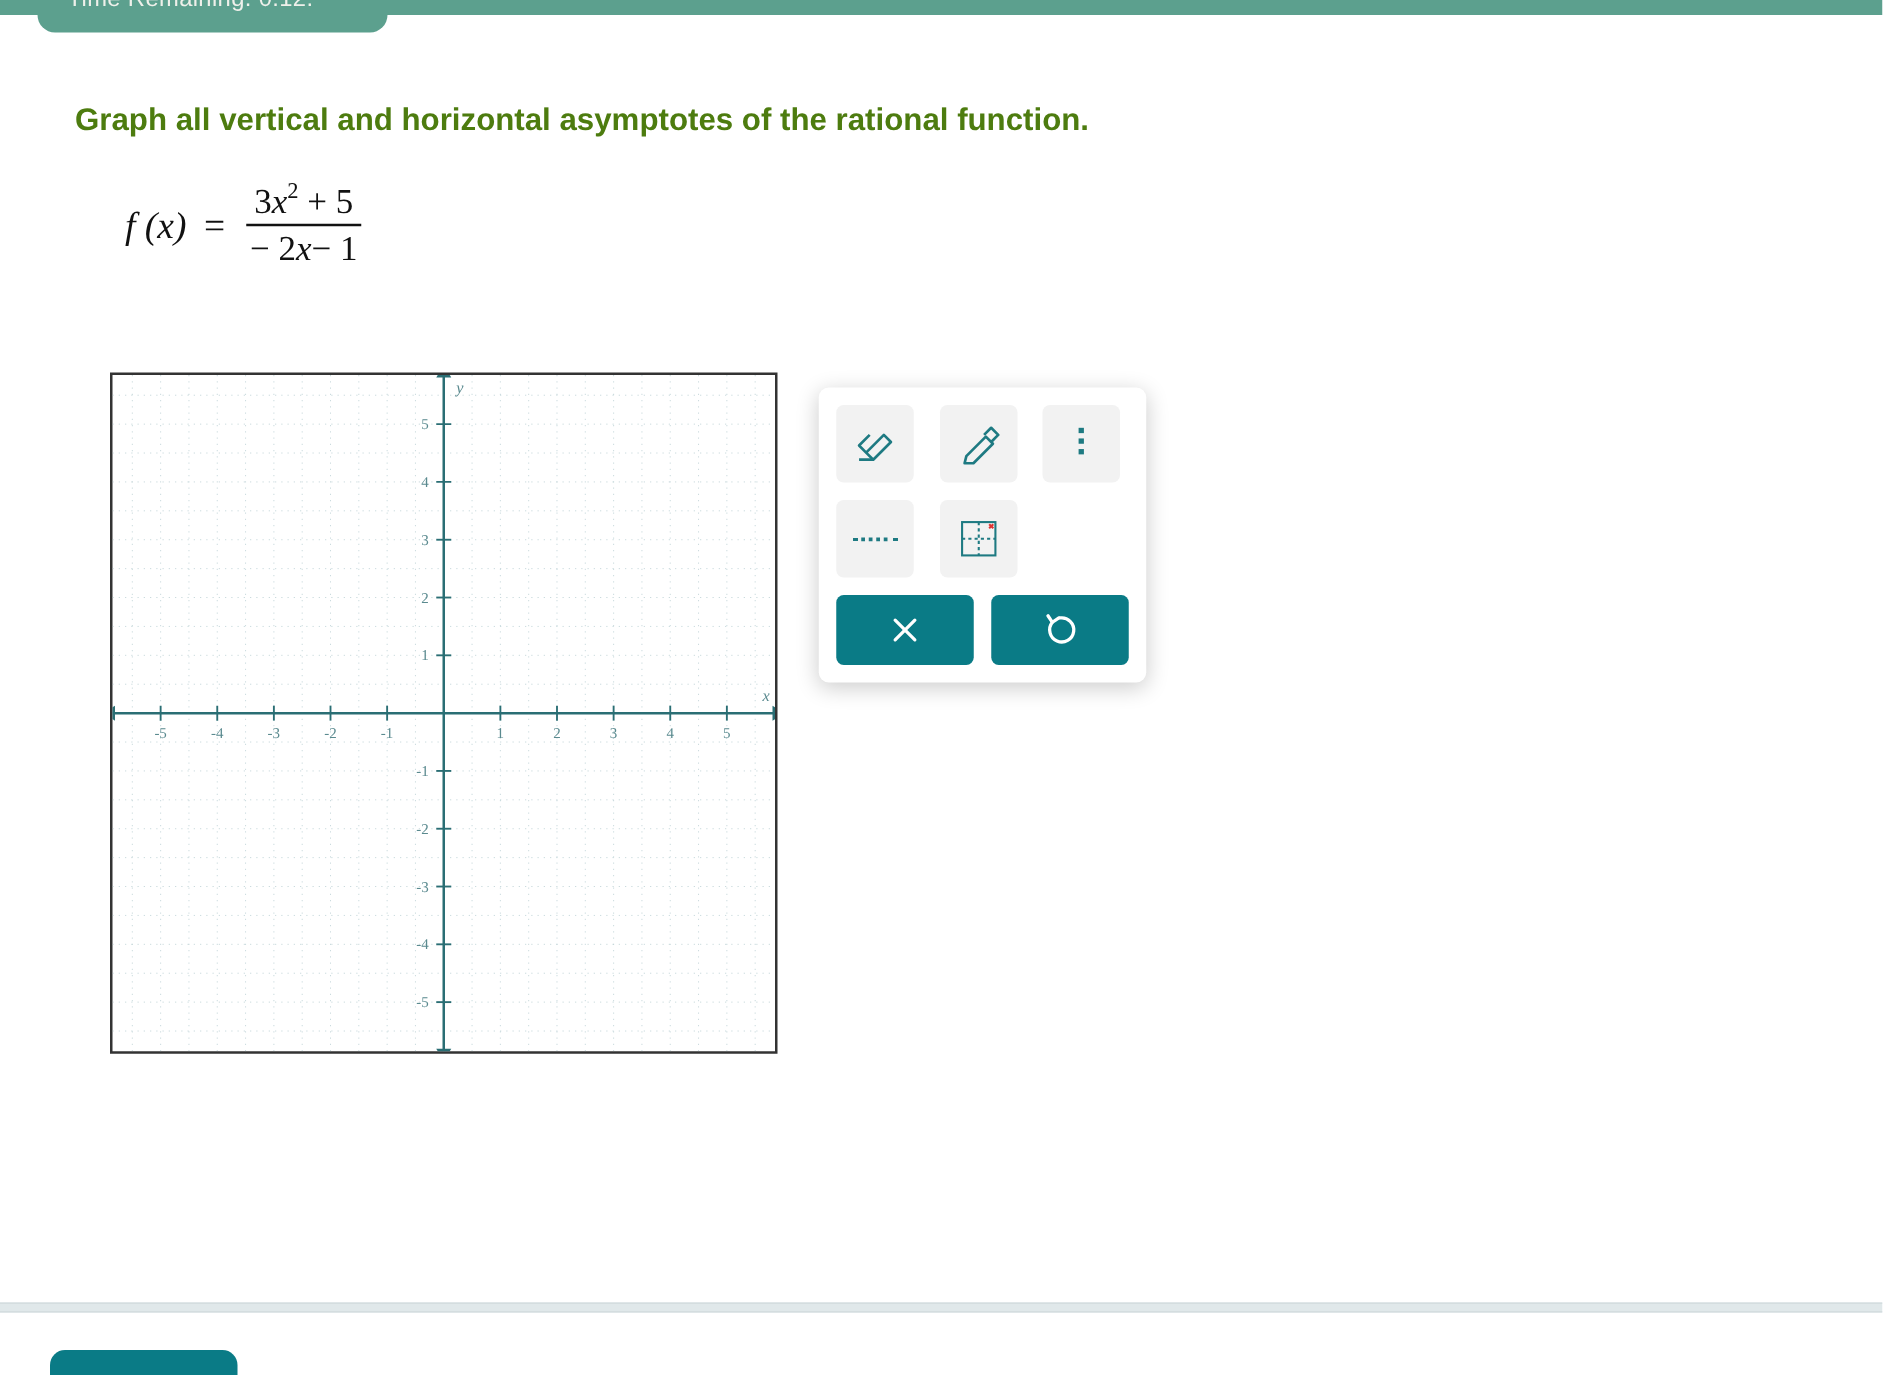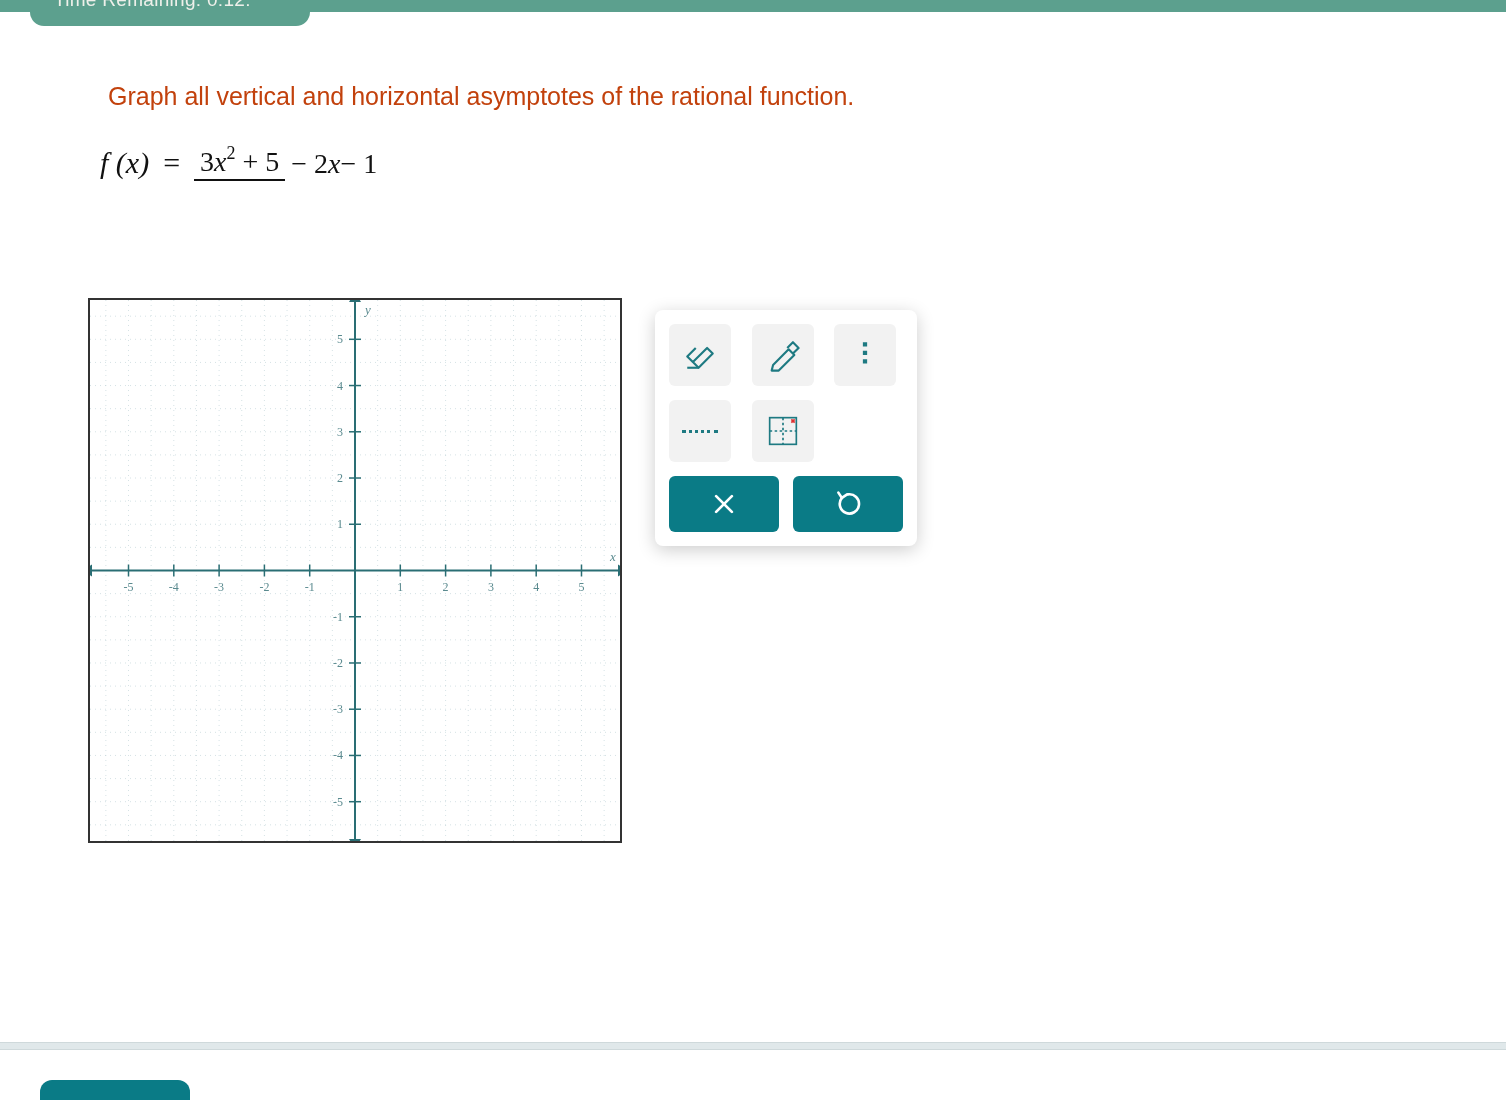--- a/index.html
+++ b/index.html
@@ -4,26 +4,26 @@
 <style>
   * { box-sizing: border-box; margin: 0; padding: 0; }
   html, body { width: 1506px; height: 1100px; overflow: hidden; font-family: Verdana, Arial, sans-serif; }
   body { background: #ffffff; position: relative; color: #1a4a4a; }
 
   .top-bar { position: absolute; left: 0; top: 0; right: 0; height: 12px; background: #5ca08e; }
   .timer-pill { position: absolute; left: 30px; top: -26px; height: 52px; width: 280px; background: #5ca08e; border-radius: 14px; color: #fff9f5; display:flex; align-items:center; padding: 0 24px; font-size: 19px; font-weight: 500; letter-spacing: .3px; }
   .timer-pill span.label { opacity: .9; }
 
   .question-area { position: absolute; left: 60px; top: 82px; width: 1380px; }
-  .prompt { font-size: 25px; color: #c2410c; margin-bottom: 34px; font-weight: 400; margin-left: 48px; }
+  .prompt { font-size: 25px; color: #4d7c0f; margin-bottom: 34px; font-weight: 700; }
 
   .formula { font-family: "Times New Roman", Times, serif; font-size: 30px; color: #111; display:flex; align-items:center; gap: 10px; margin-left: 40px; }
   .formula .lhs { font-style: italic; }
   .formula .eq { margin: 0 4px; }
-  .frac { display:inline-flex; align-items:flex-end; line-height:1; }
+  .frac { display:inline-flex; flex-direction:column; align-items:center; line-height:1; }
   .frac .num, .frac .den { padding: 0 6px 3px; font-size: 28px; white-space: nowrap; }
   .frac .num { border-bottom: 2px solid #111; }
   .frac .den { padding-top: 5px; }
   .sup2 { font-size: 18px; vertical-align: super; position: relative; top: -2px; }
   .xvar { font-style: italic; }
 
   .graph-wrap { position: absolute; left: 88px; top: 298px; width: 534px; height: 545px; background:#fff; border: 2px solid #333; }
 
   .tool-panel { position: absolute; left: 655px; top: 310px; width: 262px; border-radius: 8px; background:#fff; box-shadow: 0 4px 18px rgba(0,0,0,0.20); padding: 14px; }
   .tool-grid { display:grid; grid-template-columns: repeat(3, 1fr); gap: 14px; }

